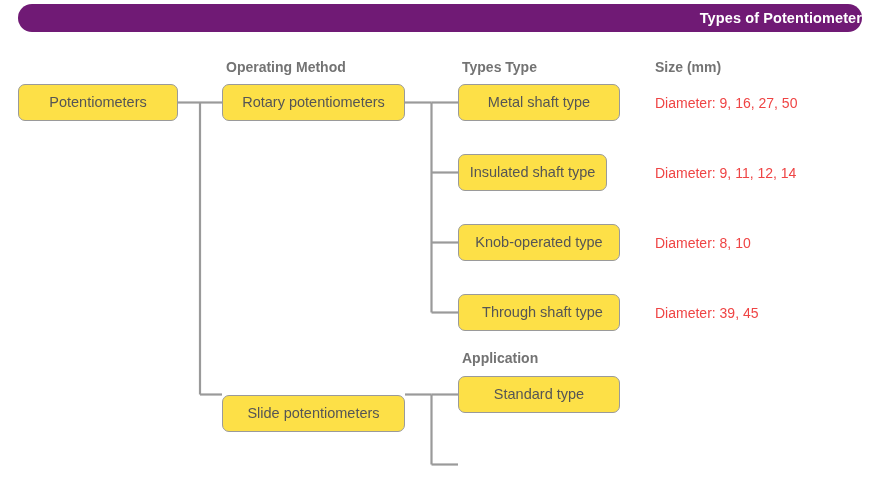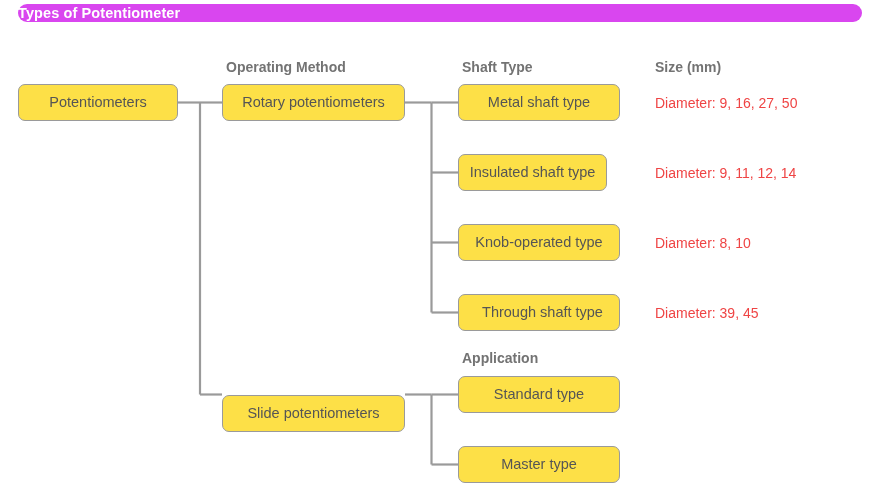--- a/index.html
+++ b/index.html
@@ -22,26 +22,26 @@
     width: 880px;
     height: 497px;
   }
 
   
   .title-bar {
     position: absolute;
     left: 18px;
     top: 4px;
     width: 844px;
-    height: 18px;
-    background: #d946ef;
+    height: 28px;
+    background: #701a75;
     border-radius: 14px;
     display: flex;
     align-items: center;
-    justify-content: flex-start;
+    justify-content: flex-end;
   }
   .title-bar .title-text {
     color: #ffffff;
     font-size: 14.5px;
     font-weight: bold;
     letter-spacing: 0.1px;
     line-height: 1;
   }
 
   
@@ -115,35 +115,34 @@
       <line x1="431.5" y1="172.5" x2="458" y2="172.5"></line>
       <line x1="431.5" y1="242.5" x2="458" y2="242.5"></line>
       <line x1="431.5" y1="312.5" x2="458" y2="312.5"></line>
       <line x1="405" y1="394.5" x2="431.5" y2="394.5"></line>
       <line x1="431.5" y1="394.5" x2="431.5" y2="464.5"></line>
       <line x1="431.5" y1="394.5" x2="458" y2="394.5"></line>
       <line x1="431.5" y1="464.5" x2="458" y2="464.5"></line>
     </svg>
 
   <div class="col-header" style="left:226px; top:60px;">Operating Method</div>
-  <div class="col-header" style="left:462px; top:60px;">Shaft Type</div>
+  <div class="col-header" style="left:462px; top:60px;">Types Type</div>
   <div class="col-header" style="left:655px; top:60px;">Size (mm)</div>
   <div class="col-header" style="left:462px; top:351px;">Application</div>
 
   <div class="node" style="left:18px; top:84px; width:160px; height:37px;">Potentiometers</div>
 
   <div class="node" style="left:222px; top:84px; width:183px; height:37px;">Rotary potentiometers</div>
   <div class="node" style="left:222px; top:376px; width:183px; height:37px;margin-top:19px;">Slide potentiometers</div>
 
   <div class="node" style="left:458px; top:84px; width:162px; height:37px;">Metal shaft type</div>
   <div class="node" style="left:458px; top:154px; width:149px; height:37px;">Insulated shaft type</div>
   <div class="node" style="left:458px; top:224px; width:162px; height:37px;">Knob-operated type</div>
   <div class="node" style="left:458px; top:294px; width:162px; height:37px;padding-left:7px;">Through shaft type</div>
 
   <div class="node" style="left:458px; top:376px; width:162px; height:37px;">Standard type</div>
-  <div class="node" style="left:458px; top:446px; width:162px; height:37px;">Master type</div>
 
   <div class="size-note" style="left:655px; top:96px;">Diameter: 9, 16, 27, 50</div>
   <div class="size-note" style="left:655px; top:166px;">Diameter: 9, 11, 12, 14</div>
   <div class="size-note" style="left:655px; top:236px;">Diameter: 8, 10</div>
   <div class="size-note" style="left:655px; top:306px;">Diameter: 39, 45</div>
 
 </div>
 
 </body></html>

